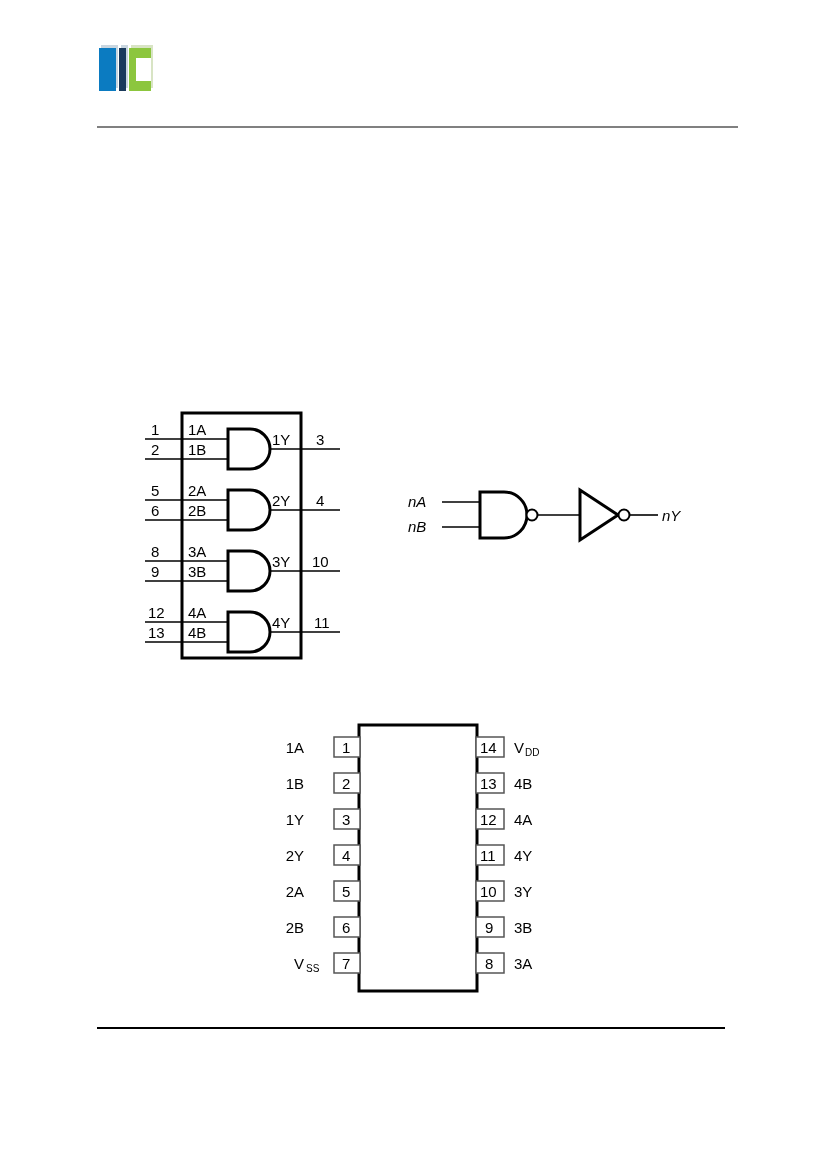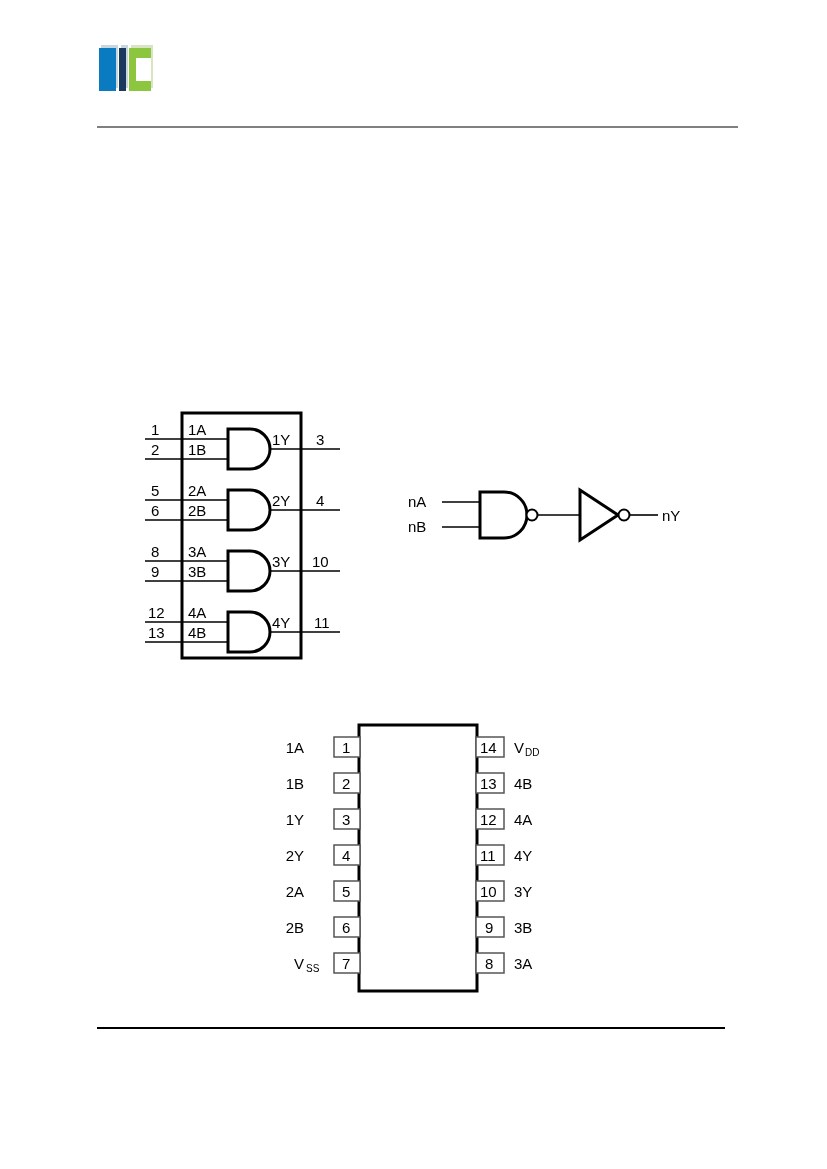--- a/index.html
+++ b/index.html
@@ -109,21 +109,21 @@
 
   
   .diagram {
     position: absolute;
   }
   .diagram svg {
     display: block;
   }
 
   #logic-diagram { left: 140px; top: 400px; }
-  #equivalent-circuit { left: 400px; top: 480px; }
+  #equivalent-circuit { left: 400px; top: 480px; font-style: italic; }
   #pinout-diagram { left: 280px; top: 715px; }
 
   text {
     font-family: "Liberation Sans", sans-serif;
     fill: #000000;
   }
   .lbl { font-size: 15px; }
   .lbl-sub { font-size: 10px; }
 </style>
 </head>

